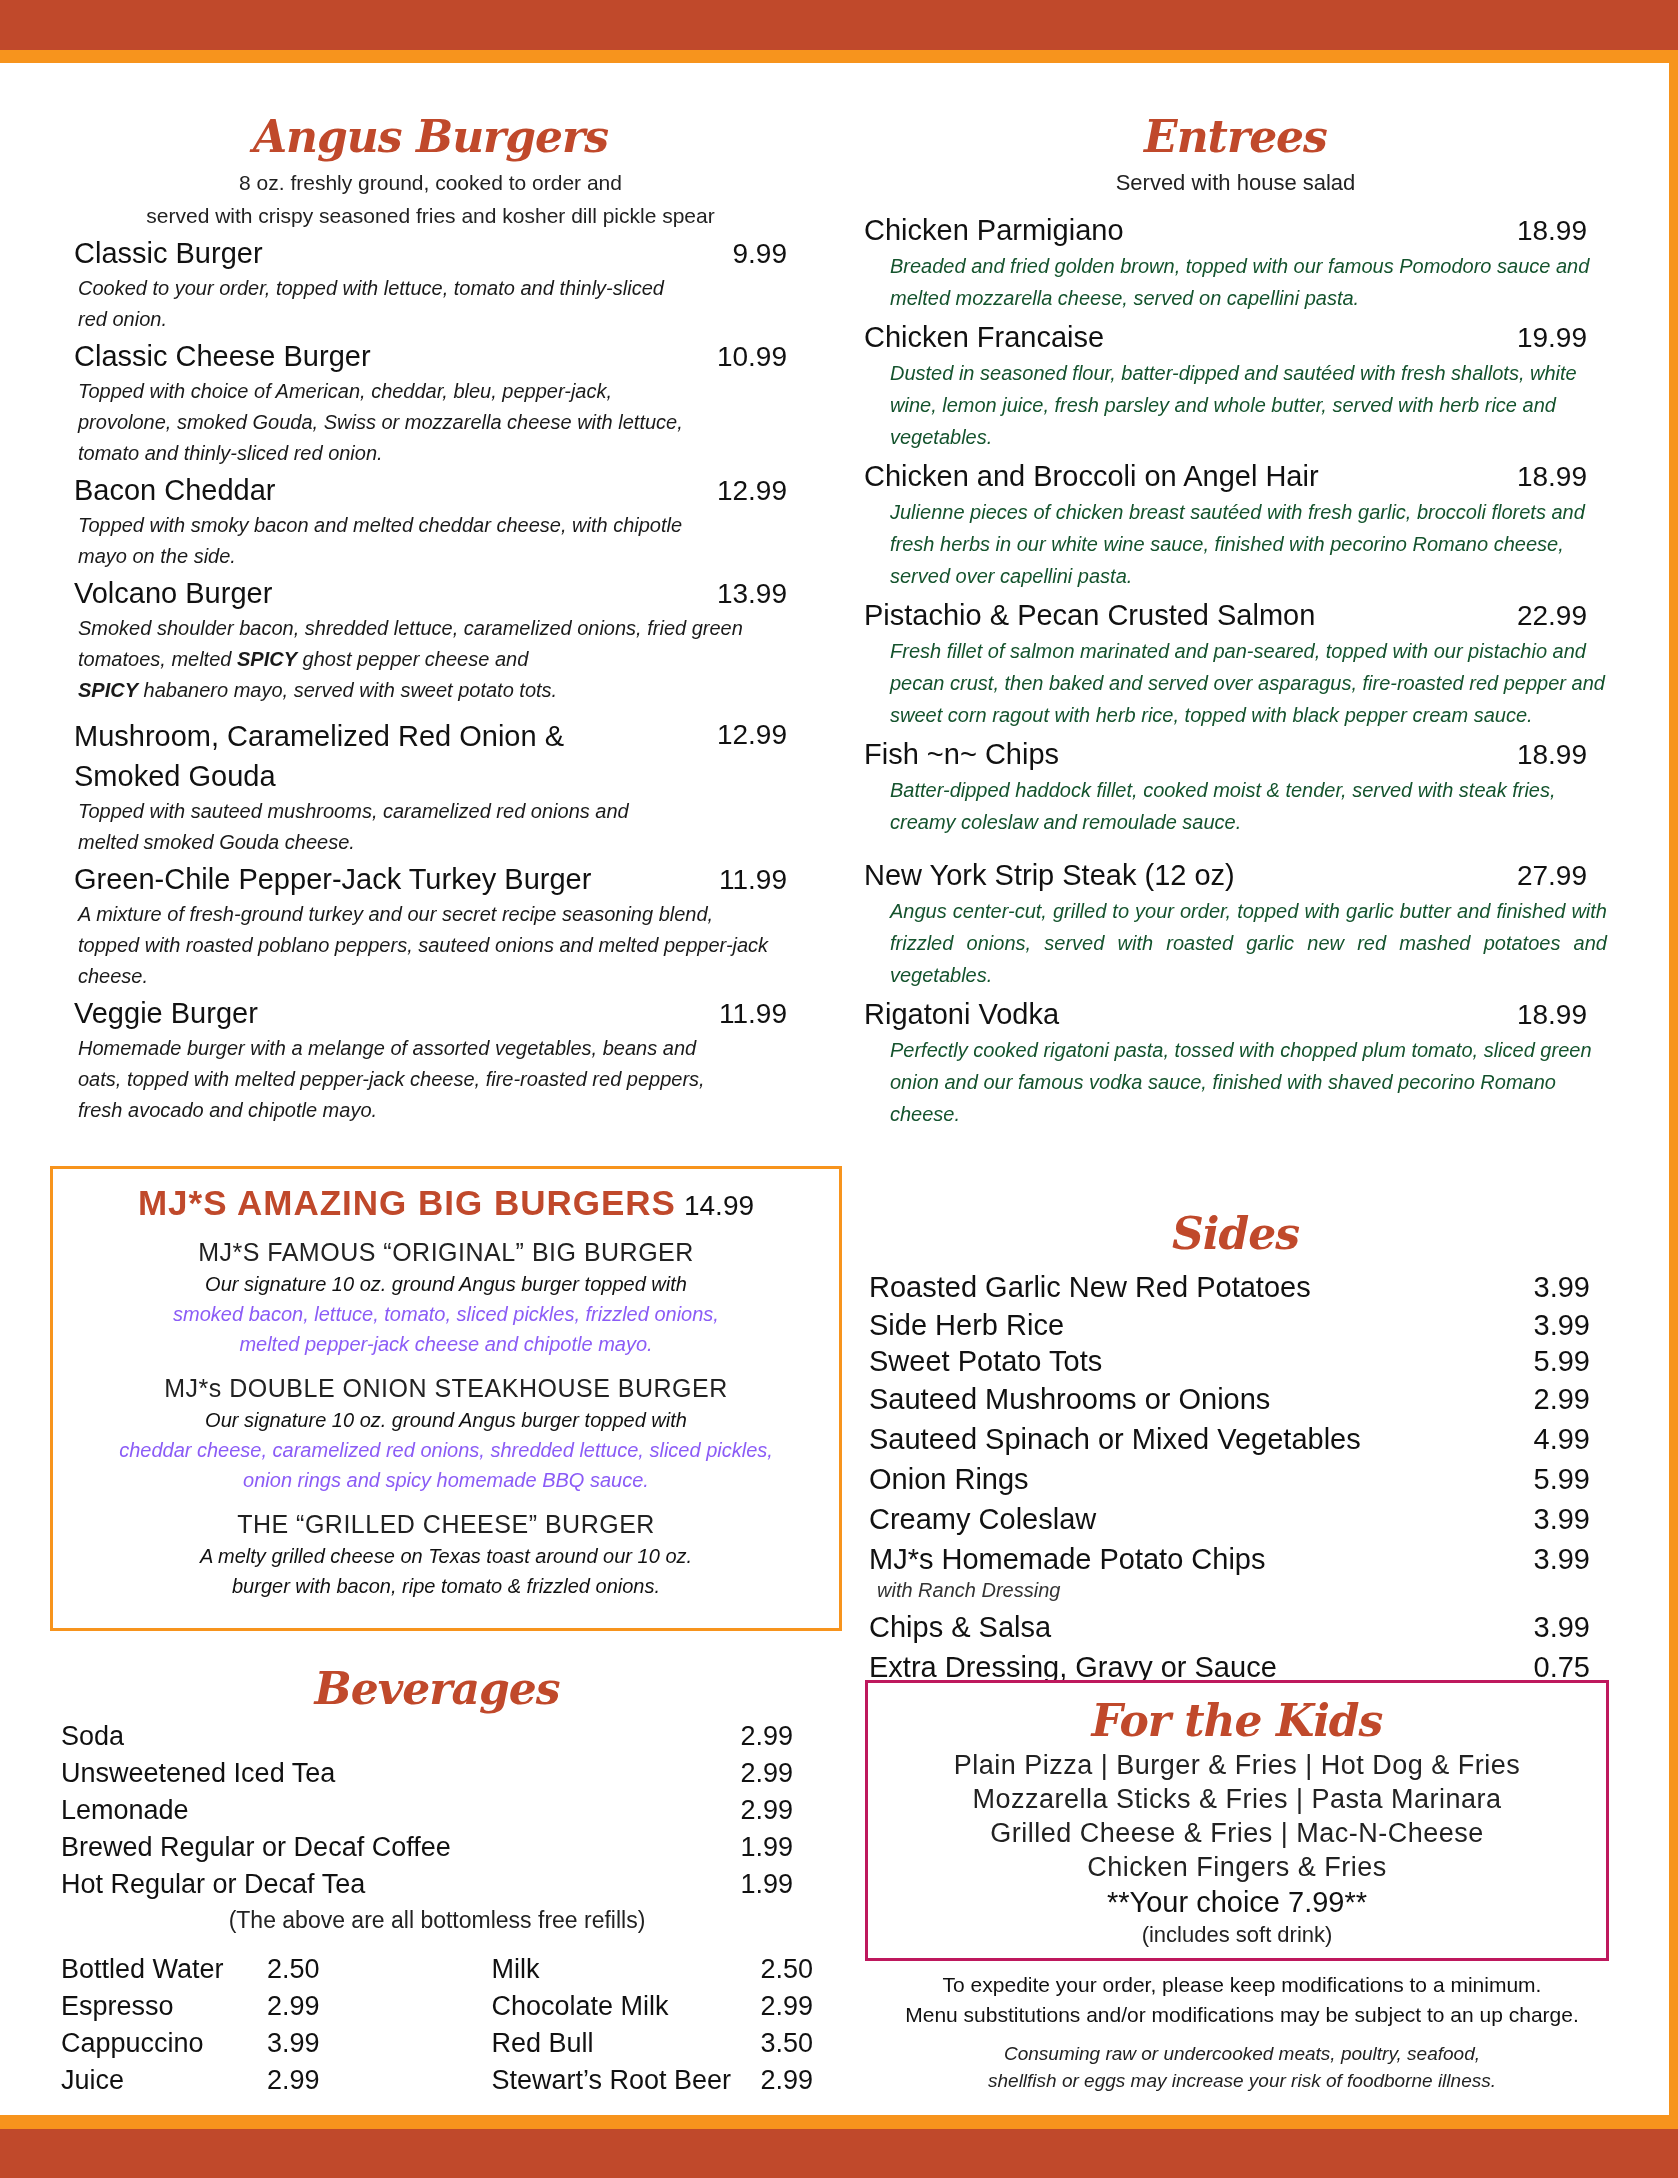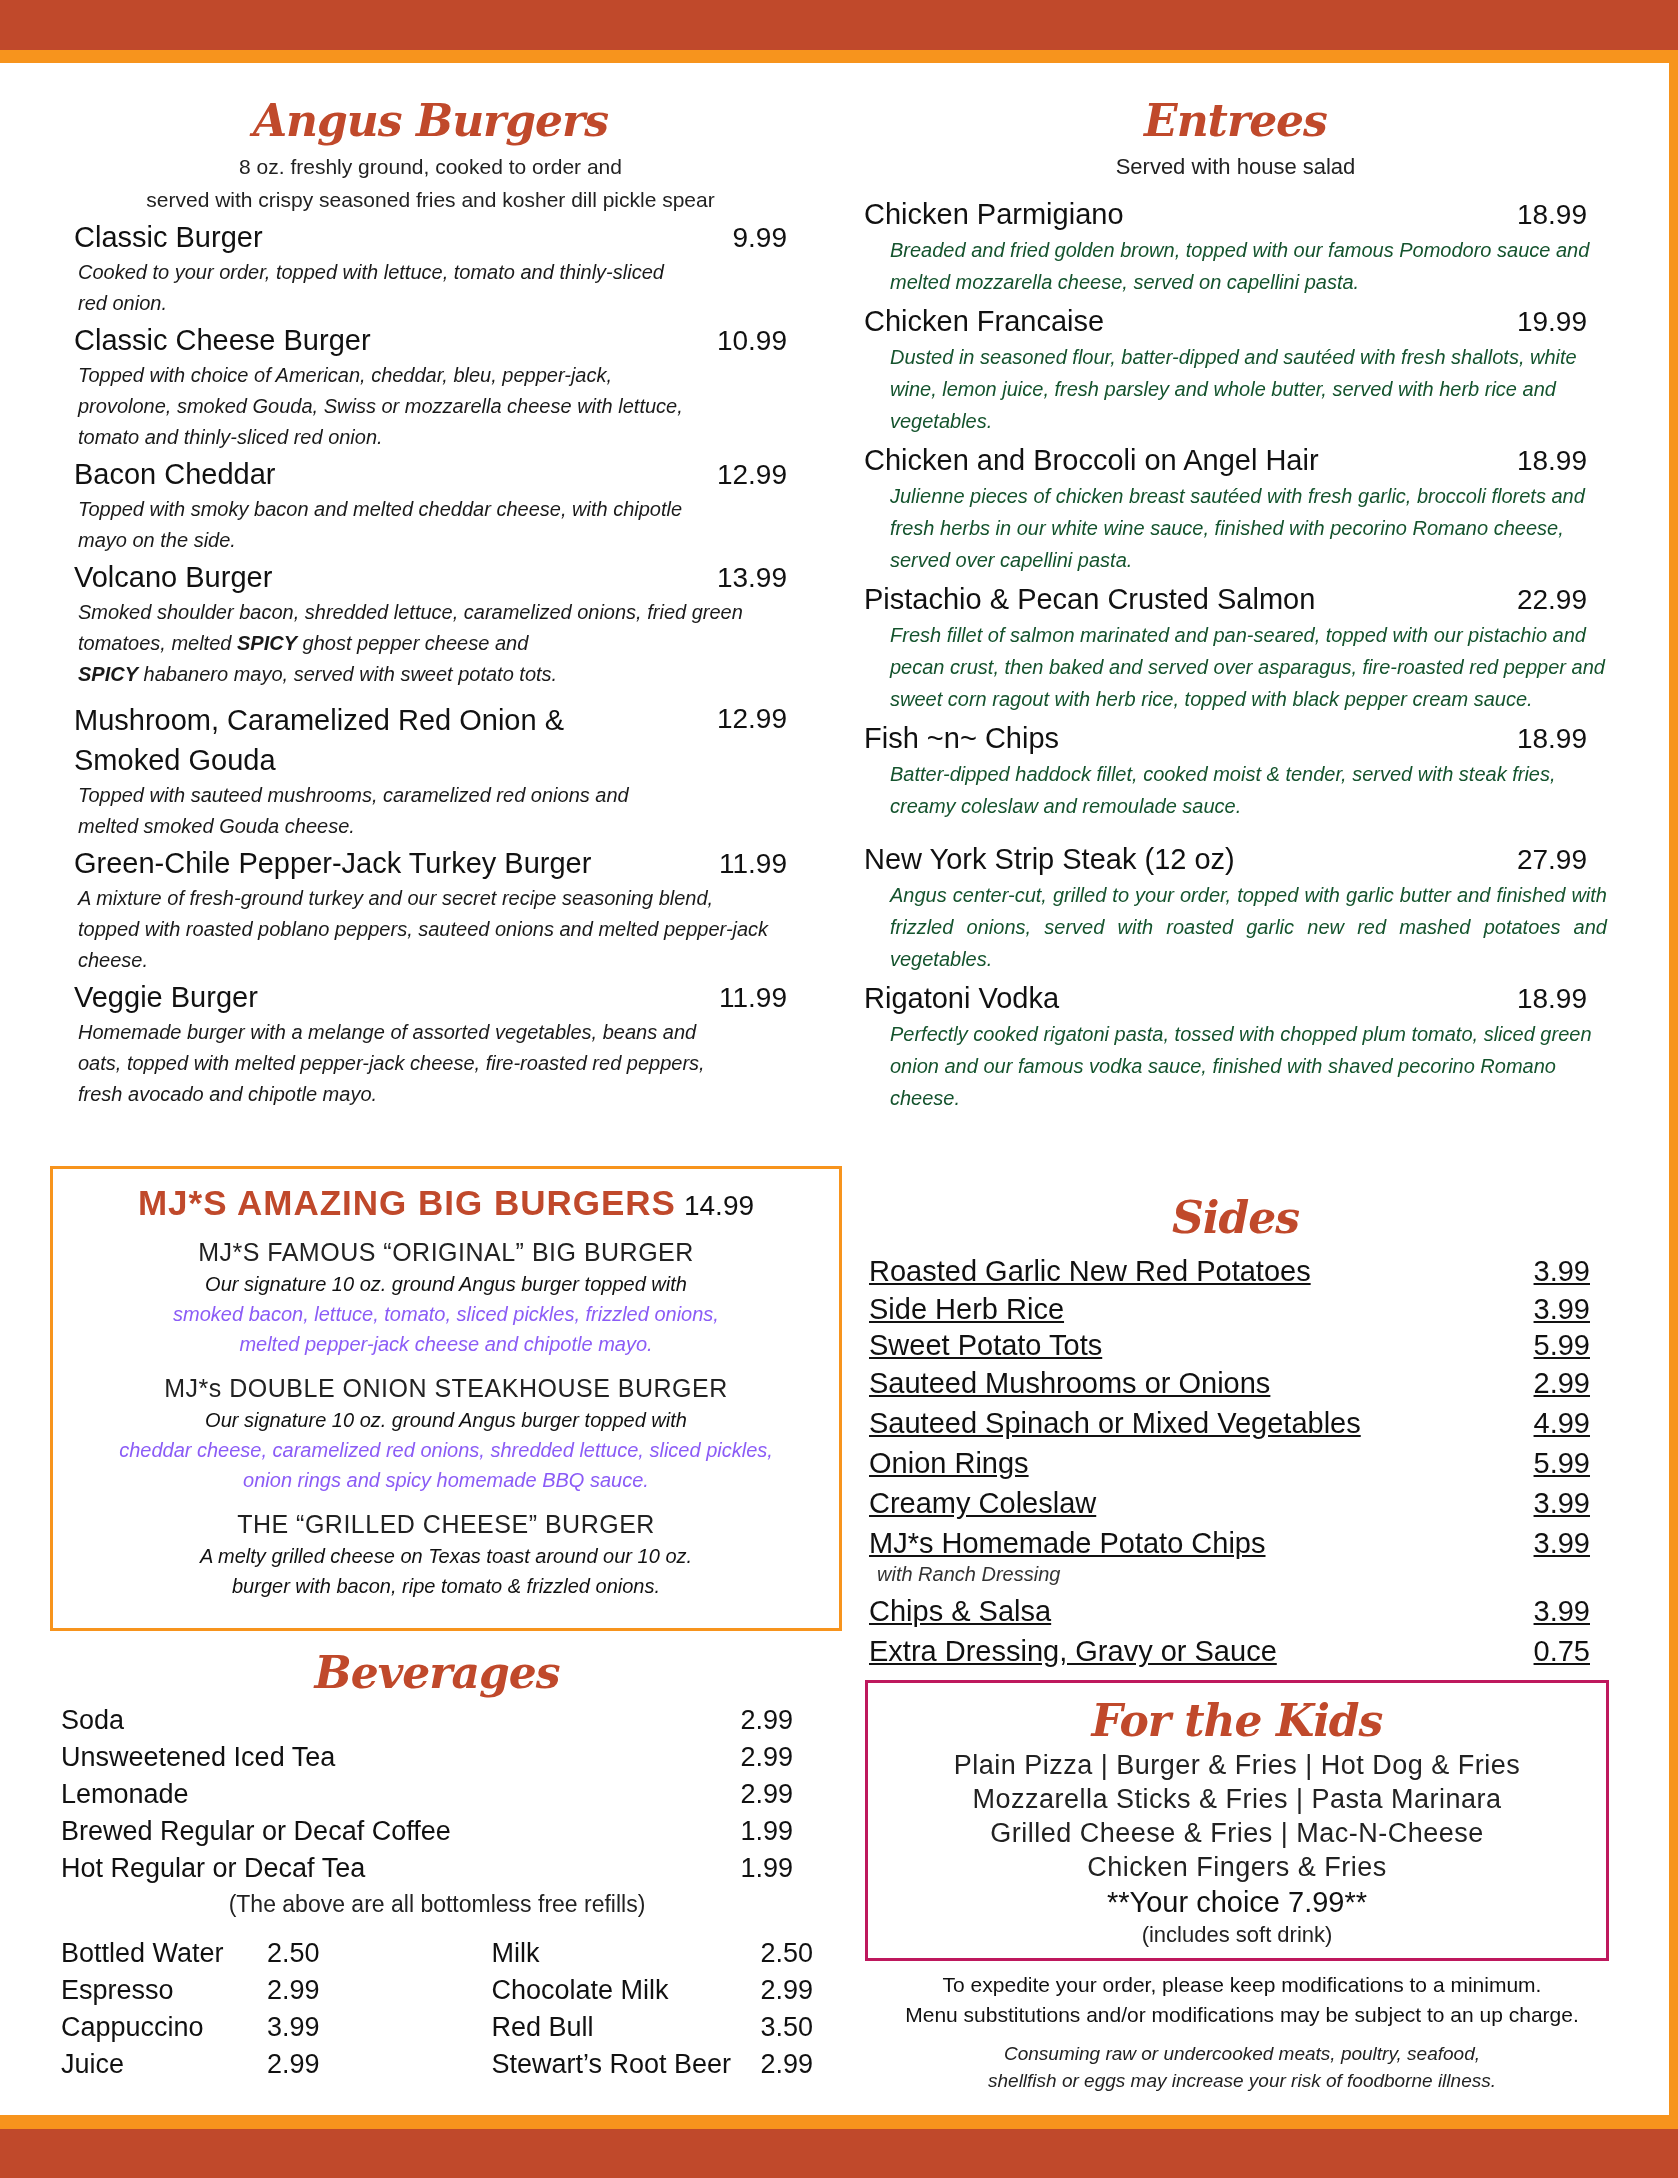--- a/index.html
+++ b/index.html
@@ -12,21 +12,21 @@
   .strip-bottom { position: absolute; left: 0; top: 2115px; width: 1678px; height: 14px; background: #f7941d; }
   .band-bottom { position: absolute; left: 0; top: 2129px; width: 1678px; height: 50px; background: #c0492b; }
 
   .script-title {
     font-family: "DejaVu Serif", serif;
     font-style: italic; font-weight: bold;
     color: #c0492b; text-align: center;
     letter-spacing: -1px;
   }
 
-  .col { position: absolute; }
+  .col { position: absolute; margin-top: 16px; }
 
   
   #angus { left: 74px; top: 91px; width: 713px; }
   #angus .script-title { font-size: 44px; line-height: 59px; }
   .sub { text-align: center; font-size: 21px; line-height: 33px; color: #222; }
   .item { position: relative; margin-top: 2px; }
   .item-row { display: flex; justify-content: space-between; align-items: baseline; }
   .item-name { font-size: 29px; line-height: 38px; color: #111; }
   .item-price { font-size: 28px; line-height: 38px; color: #111; }
   .item-desc { font-style: italic; font-size: 20px; line-height: 31px; color: #1a1a1a; padding-left: 4px; }
@@ -60,21 +60,21 @@
   .bev-note { text-align: center; font-size: 23px; line-height: 34px; color: #222; margin-bottom: 14px; }
   .bev-grid { display: flex; justify-content: space-between; }
   .bev-col { display: flex; flex-direction: column; }
   .bev-small { display: flex; font-size: 27px; line-height: 37px; color: #111; }
   .bev-small .n { width: 206px; }
   .bev-col.right .bev-small .n { width: 269px; }
 
   
   #sides { left: 869px; top: 1188px; width: 733px; }
   #sides .script-title { font-size: 44px; line-height: 59px; margin-bottom: 4px; }
-  .side-row { display: flex; justify-content: space-between; font-size: 29px; line-height: 40px; color: #111; padding-right: 12px; text-decoration: underline; }
+  .side-row { display: flex; justify-content: space-between; font-size: 29px; line-height: 40px; color: #111; padding-right: 12px; }
   .side-note { font-style: italic; font-size: 20px; line-height: 22px; color: #333; padding-left: 8px; margin-bottom: 6px; }
 
   
   #kids {
     position: absolute; left: 865px; top: 1680px; width: 744px; height: 281px;
     border: 3px solid #be185d; text-align: center; padding-top: 10px;
   }
   #kids .script-title { font-size: 44px; line-height: 55px; }
   .kids-line { font-size: 27px; line-height: 34px; color: #222; letter-spacing: 0.5px; }
   .kids-choice { font-size: 29px; line-height: 36px; color: #111; }

